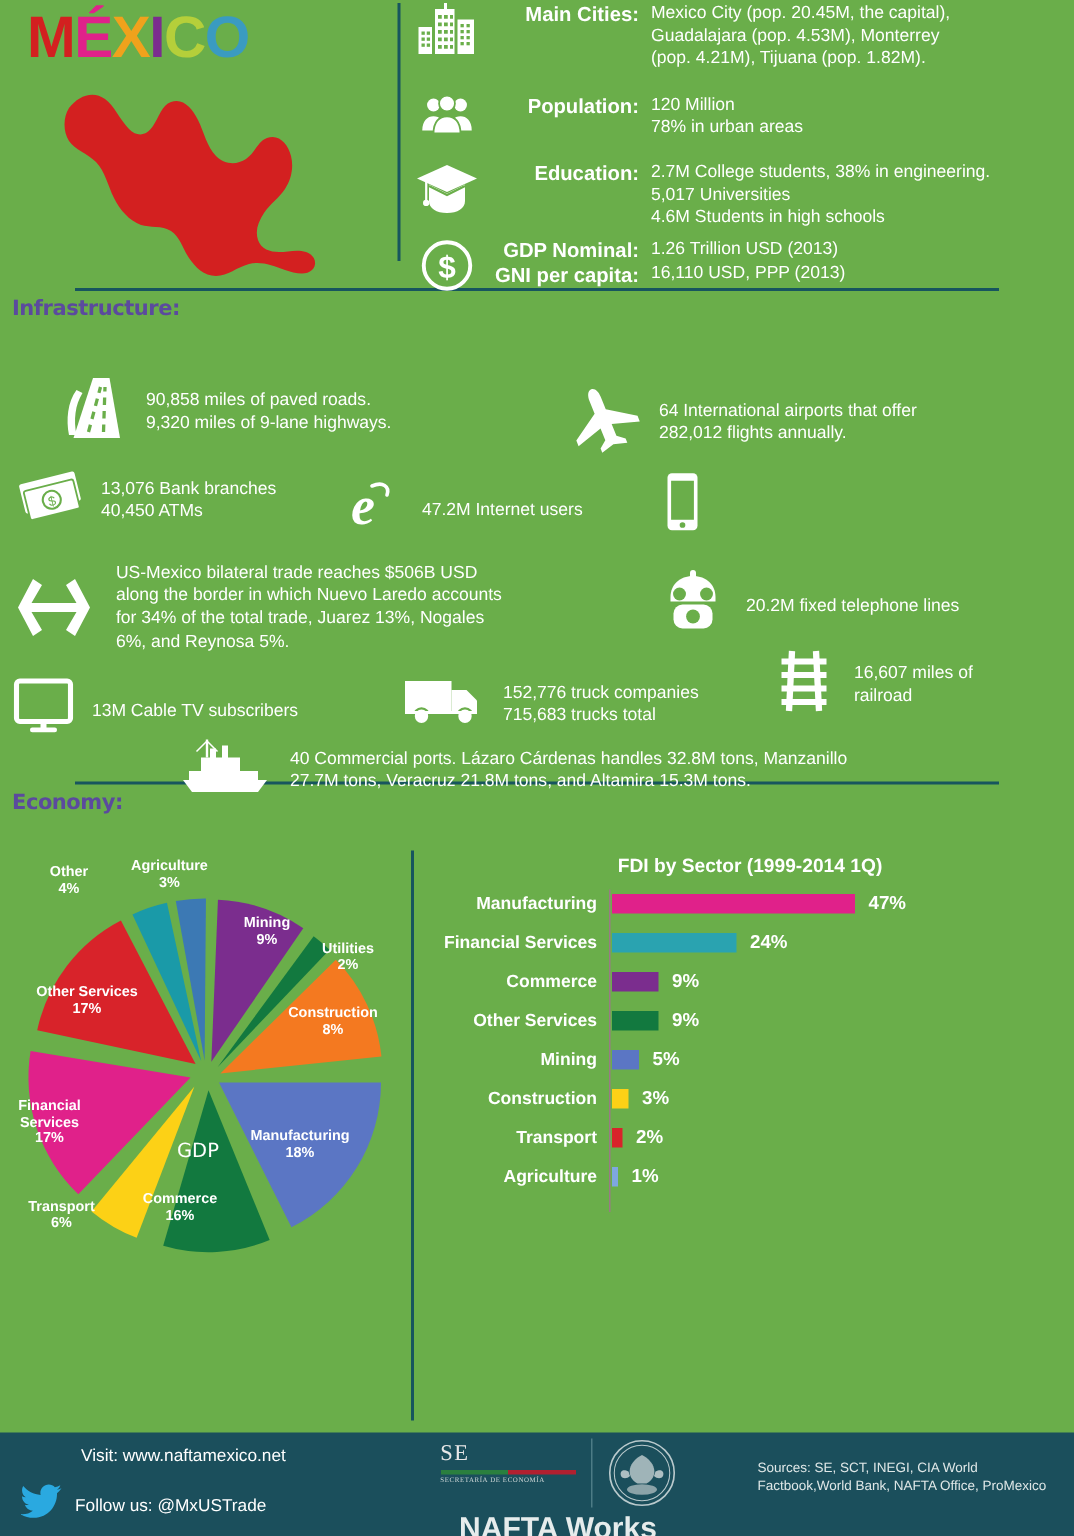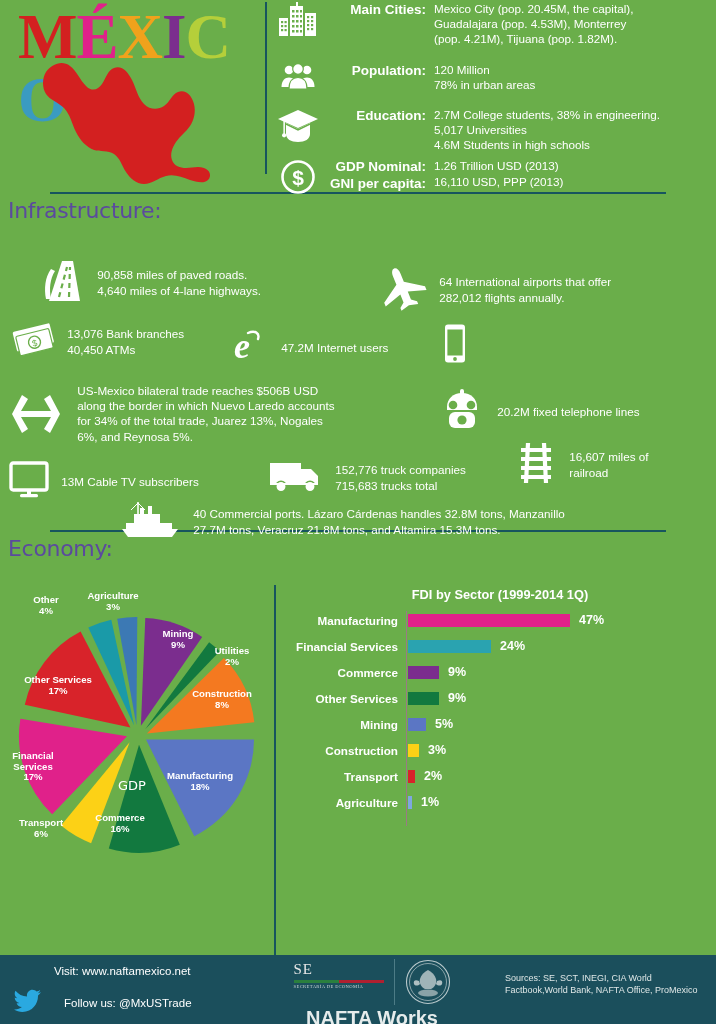--- a/index.html
+++ b/index.html
@@ -10,22 +10,22 @@
     background:#6aae4a;
     color:#ffffff;
     position:relative;
     overflow:hidden;
   }
   .page { position:relative; width:716px; height:1024px; background:#6aae4a; }
 
   
   .header { position:relative; height:192px; }
   .logo-wrap { position:absolute; left:8px; top:2px; width:250px; height:190px; }
-  .mex-logo { font-size:63px; font-weight:bold; letter-spacing:-1px; line-height:1;
-              position:absolute; left:10px; top:4px; font-family:Liberation Serif, serif; }
+  .mex-logo { font-size:39px; font-weight:bold; letter-spacing:-1px; line-height:1;
+              position:absolute; left:10px; top:4px; font-family:Liberation Sans, sans-serif; }
   .mex-logo span { display:inline-block; }
   .ml-m { color:#d32020; }
   .ml-e { color:#e0218a; }
   .ml-x { color:#f0a21c; }
   .ml-i { color:#7b2d8e; }
   .ml-c { color:#b5cf3a; }
   .ml-o { color:#3a9bc1; }
   .mex-map { position:absolute; left:28px; top:52px; }
 
   .hdr-divider { position:absolute; left:265px; top:2px; width:2px; height:172px; background:#17555e; }
@@ -42,21 +42,21 @@
   .row-cities { height:58px; }
   .row-pop { height:42px; }
   .row-edu { height:48px; }
   .row-gdp { height:36px; }
   .row-gdp .hdr-label { display:flex; flex-direction:column; gap:1px; }
   .row-gdp .hdr-value { display:flex; flex-direction:column; gap:1px; }
 
   .sect-line { height:2px; background:#17555e; margin:0 50px; }
 
   
-  .sec-title { color:#5b4a9e; font-size:22px; font-weight:normal; padding:4px 0 2px 8px;
+  .sec-title { color:#5b4a9e; font-size:14px; font-weight:bold; padding:4px 0 2px 8px;
                font-family:"DejaVu Sans", sans-serif; letter-spacing:-0.3px; }
 
   
   .infra { position:relative; height:305px; }
   .ii { position:absolute; font-size:11.7px; line-height:1.3; }
   .ii .txt { display:inline-block; vertical-align:middle; }
   .ico { display:inline-block; vertical-align:middle; }
 
   
   .econ { position:relative; }
@@ -75,21 +75,21 @@
              font-size:11.7px; font-weight:bold; }
   .bar-track { flex:1; display:flex; align-items:center; position:relative; }
   .bar-fill { height:13px; }
   .bar-val { font-size:12.5px; font-weight:bold; margin-left:9px; }
   .bar-axis { position:absolute; left:406px; top:48px; width:1px; height:215px; background:#9a7a86; }
 
   
   .footer { position:absolute; left:0; top:955px; width:716px; height:69px; background:#1b4f5c; }
   .f-left { position:absolute; left:14px; top:10px; }
   .f-visit { font-size:11.5px; margin-left:40px; margin-bottom:12px; }
-  .f-follow { display:flex; align-items:center; gap:22px; }
+  .f-follow { display:flex; align-items:center; gap:8px; }
   .f-follow .txt { font-size:11.5px; }
   .f-logos { position:absolute; left:262px; top:4px; width:220px; text-align:center; }
   .se-block { display:inline-block; vertical-align:top; text-align:left; padding-top:2px; }
   .se-big { font-family:"Liberation Serif", serif; font-size:15px; letter-spacing:1px; color:#e8e8e8; }
   .se-rule { width:90px; height:3px; margin:2px auto 1px; background:linear-gradient(to right,#2a7f3e 0%,#2a7f3e 50%,#b02030 50%,#b02030 100%); }
   .se-sub { font-size:4.6px; letter-spacing:0.4px; color:#cfd8d8; font-family:"Liberation Serif", serif; }
   .vdiv { display:inline-block; width:1px; height:46px; background:#4d7c86; vertical-align:top; margin:0 10px; }
   .eagle { display:inline-block; vertical-align:top; }
   .nafta-works { font-size:20px; font-weight:bold; color:#e6ecec; margin-top:-2px;
                  font-family:"Liberation Sans", sans-serif; }
@@ -236,21 +236,21 @@
       <span class="ico">
         <svg width="50" height="44" viewBox="0 0 50 44">
           <path d="M13,42 L26,2 L37,2 L44,42 Z" fill="#fff"></path>
           <path d="M23,38 L31,8" stroke="#6aae4a" stroke-width="2.2" stroke-dasharray="5,4"></path>
           <path d="M33,38 L34,8" stroke="#6aae4a" stroke-width="2.2" stroke-dasharray="5,4"></path>
           <path d="M10,40 C8,30 9,18 15,10 L19,12 C14,20 13,30 15,40 Z" fill="#fff"></path>
         </svg>
       </span>
       <span class="txt" style="margin-left:8px;">
         <div>90,858 miles of paved roads.</div>
-        <div>4,640 miles of 4-lane highways.</div>
+        <div>9,320 miles of 9-lane highways.</div>
       </span>
     </div>
 
     <div class="ii" style="left:376px; top:40px; width:330px;">
       <span class="ico">
         <svg width="52" height="46" viewBox="0 0 52 46">
           <path d="M26,2 C28.5,2 30,5 30,9 L30,18 L48,30 L48,34 L30,28.5 L30,37 L35,41 L35,44 L26,41.5 L17,44 L17,41 L22,37 L22,28.5 L4,34 L4,30 L22,18 L22,9 C22,5 23.5,2 26,2 Z" fill="#fff" transform="rotate(-22 26 23)"></path>
         </svg>
       </span>
       <span class="txt" style="margin-left:8px; width:258px;">

